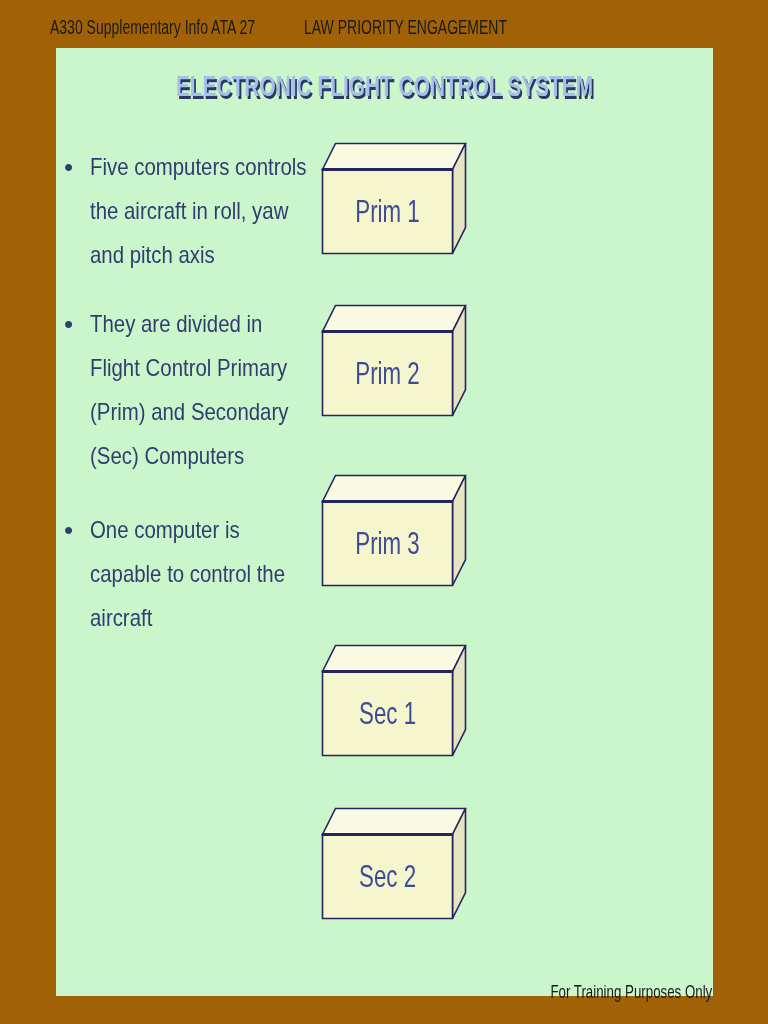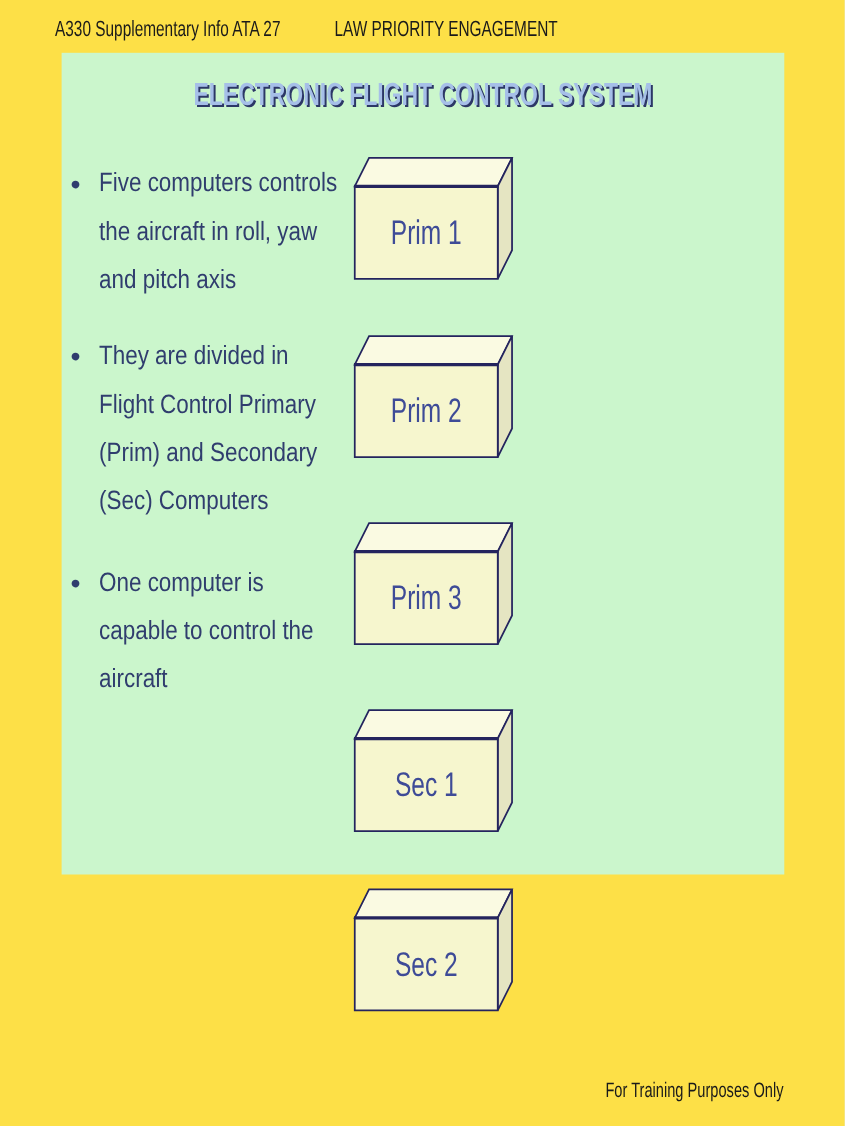--- a/index.html
+++ b/index.html
@@ -1,31 +1,31 @@
 <!DOCTYPE html>
 <html style="--slide_bg: #cbf6cc; --box_front: #f6f6ce; --box_top: #fafae2; --box_side: #e5e5c2; --outline: #24245e; --text: #303d6e; --label: #3e4b97; --title_fill: #a6bfe8; --title_shadow: #2c3766; --header_text: #1a1a1a;"><head>
 <meta charset="utf-8">
 <style>
   html,body { margin:0; padding:0; }
   body { background:#e9e9e9; font-family:"Liberation Sans", sans-serif; }
   .page {
     position:relative; width:768px; height:1024px; margin:0 auto;
-    background:#fde047; overflow:hidden;
+    background:#a16207; overflow:hidden;
   }
   
   .hdr {
     position:absolute; top:16px; font-size:20px; line-height:22px;
     color:var(--header_text); white-space:nowrap;
     transform:scaleX(0.70); transform-origin:left top;
   }
   .hdr-left  { left:50px; }
   .hdr-right { left:304px; }
   
   .slide {
-    position:absolute; left:56px; top:48px; width:657px; height:747px;
+    position:absolute; left:56px; top:48px; width:657px; height:948px;
     background:var(--slide_bg);
   }
   .slide-title {
     position:absolute; top:21px; left:0; width:100%; text-align:center;
     font-size:29px; line-height:34px; font-weight:bold; white-space:nowrap;
     color:var(--title_fill);
     text-shadow:2.5px 2.5px 0 var(--title_shadow);
     transform:scaleX(0.72); transform-origin:center top;
   }
   .bullet { position:absolute; left:8px; width:290px; }

